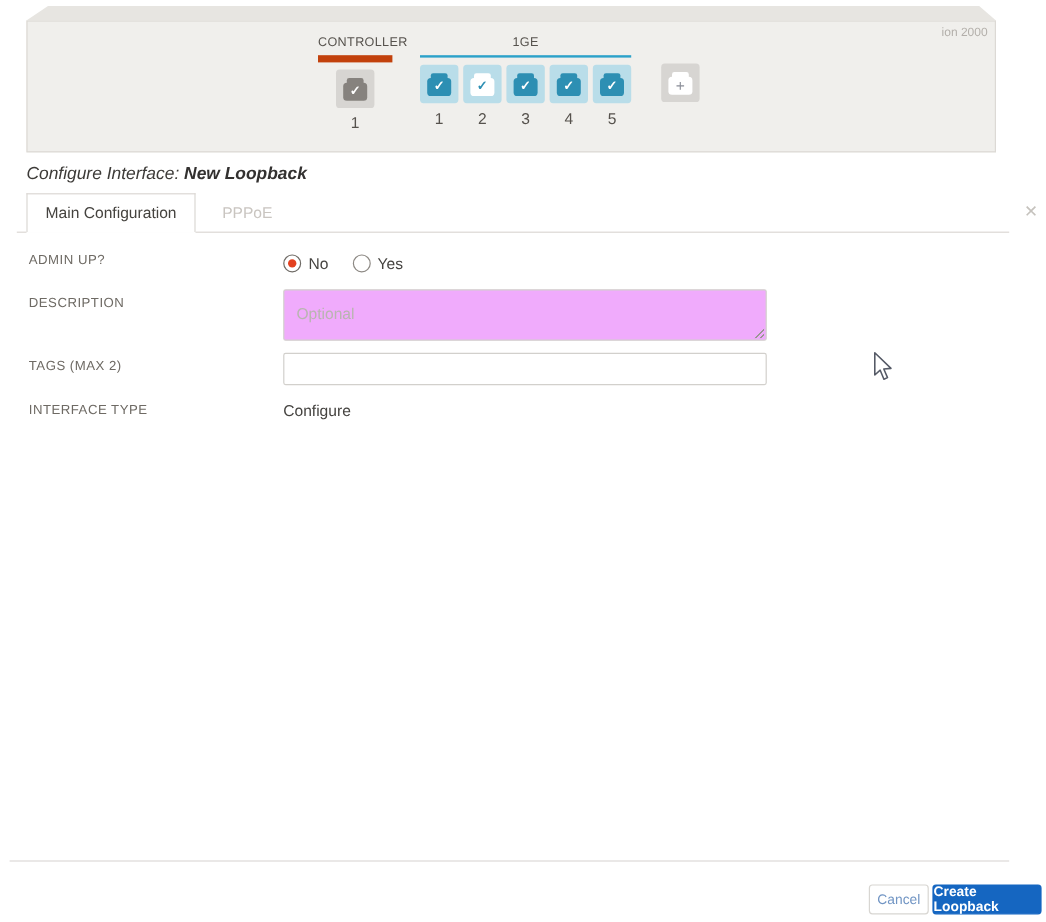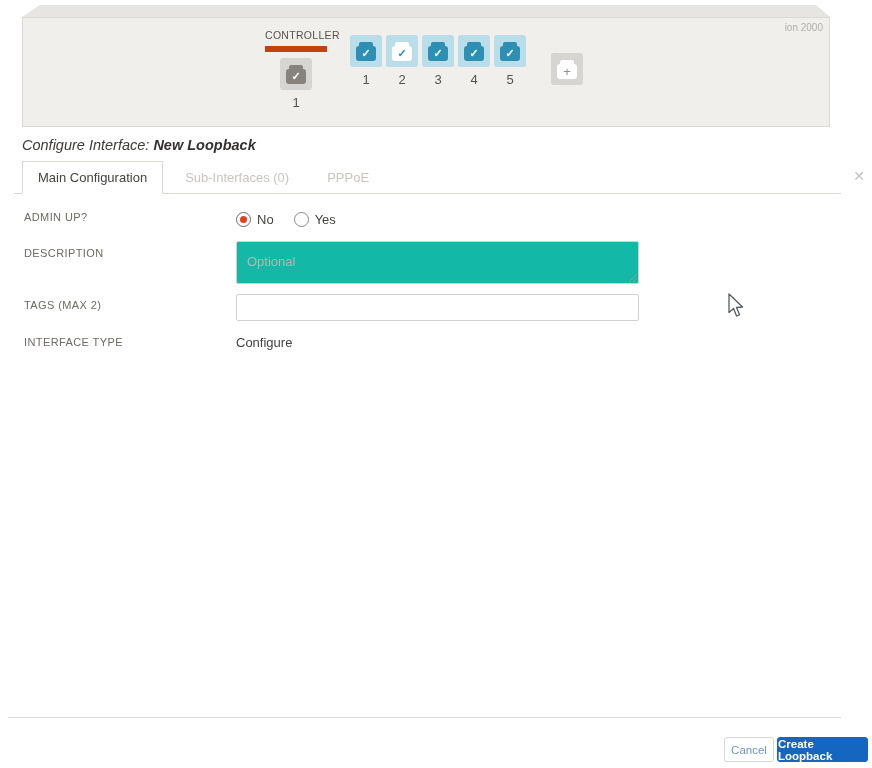--- a/index.html
+++ b/index.html
@@ -62,21 +62,21 @@
     align-items:center; }
   .radio-opt { display:flex; align-items:center; gap:6px; font-size:13px; color:#454340;
     cursor:pointer; }
   .radio-circle { width:15px; height:15px; border-radius:50%; border:1px solid #8d8984;
     display:flex; align-items:center; justify-content:center; background:#fff; }
   .radio-circle.selected { border-color:#6f6b66; }
   .radio-circle.selected::after { content:""; width:7px; height:7px; border-radius:50%;
     background:#e3401f; }
 
   .desc-area { position:absolute; left:236px; top:241px; width:403px; height:43px;
-    border:1px solid #d2d0cc; border-radius:2px; background:#14b8a6; resize:none;
+    border:1px solid #d2d0cc; border-radius:2px; background:#f0abfc; resize:none;
     font-family:"Liberation Sans", sans-serif; font-size:13px; color:#454340;
     padding:12px 10px; outline:none; }
   .desc-area::placeholder { color:#b9b5b1; }
   .resize-handle { position:absolute; left:627px; top:272px; width:10px; height:10px;
     background:repeating-linear-gradient(135deg, transparent 0 2px, #9a9792 2px 3px);
     clip-path:polygon(100% 0, 100% 100%, 0 100%); }
   .tags-input { position:absolute; left:236px; top:294px; width:403px; height:27px;
     border:1px solid #d2d0cc; border-radius:2px; background:#fff; outline:none;
     font-family:"Liberation Sans", sans-serif; font-size:13px; color:#454340; padding:0 10px; }
   .itype-value { position:absolute; left:236px; top:335px; font-size:13px; color:#454340; }
@@ -109,20 +109,21 @@
               <span class="glyph">✓</span>
             </span>
         </div>
       </div>
       <div class="num-row">
         <span>1</span>
       </div>
     </div>
 
     <div class="port-group group-ge">
+      <span class="group-label">1GE</span>
       <div class="tile-row">
         <div class="tile tile-blue">
           <span class="picon picon-teal">
               <span class="glyph">✓</span>
             </span>
         </div>
         <div class="tile tile-blue">
           <span class="picon picon-white">
               <span class="glyph">✓</span>
             </span>
@@ -157,23 +158,20 @@
           <span class="glyph">+</span>
         </span>
     </div>
   </div>
 
   <div class="page-title"><span>Configure Interface: </span><b>New Loopback</b></div>
 
   <div class="tabs">
     <div class="tab active">
         <span>Main Configuration</span>
-      </div>
-    <div class="tab inactive">
-        <span>Sub-Interfaces (0)</span>
       </div>
     <div class="tab inactive">
         <span>PPPoE</span>
       </div>
   </div>
   <span class="close-btn">✕</span>
 
   <span class="field-label" style="top:211px">ADMIN UP?</span>
   <div class="radio-group">
     <label class="radio-opt">

